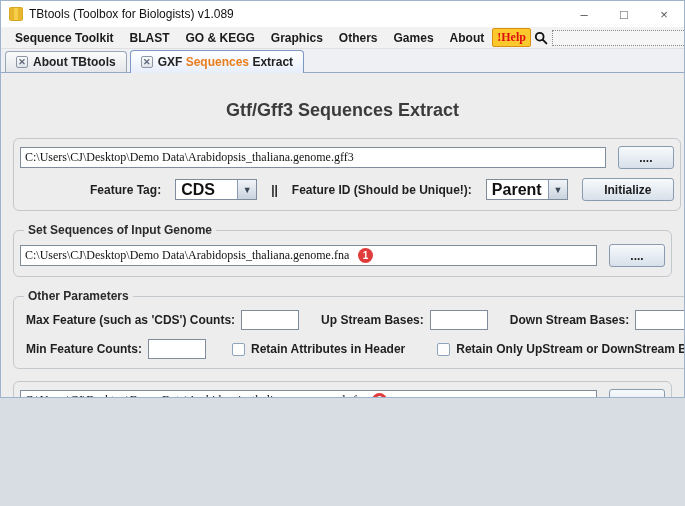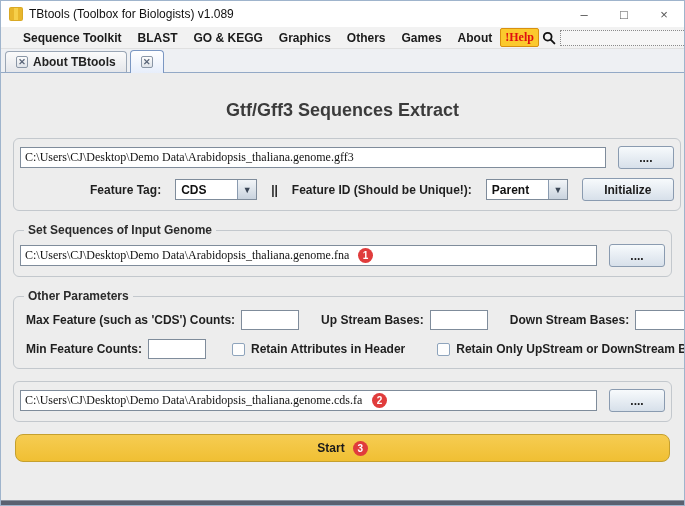--- a/index.html
+++ b/index.html
@@ -3,21 +3,21 @@
 <meta charset="utf-8">
 <style>
   * { margin:0; padding:0; box-sizing:border-box; }
   html,body { width:685px; height:506px; }
   body {
     font-family:"Liberation Sans", sans-serif;
     font-size:12px;
     background:#d8dde4;
   }
   .window {
-    width:685px; height:506px;
+    width:685px; height:398px;
     border:1px solid #9fb4cc;
     background:#ececec;
     position:relative;
     overflow:hidden;
     display:flex; flex-direction:column;
   }
   
   .titlebar {
     height:26px; background:#ffffff;
     display:flex; align-items:center;
@@ -33,21 +33,21 @@
   }
   .title-text { color:#111; font-size:12px; }
   .win-controls { margin-left:auto; display:flex; height:100%; }
   .win-btn {
     width:40px; height:100%; display:flex; align-items:center; justify-content:center;
     color:#555; font-size:13px; cursor:default;
   }
   
   .menubar {
     height:22px; background:#f2f2f2; border-bottom:1px solid #e0e0e0;
-    display:flex; align-items:center; padding:0 14px; flex:0 0 auto;
+    display:flex; align-items:center; padding:0 6px; flex:0 0 auto;
   }
   .menu-item { font-weight:bold; color:#1a1a1a; padding:0 8px; white-space:nowrap; }
   .help-chip {
     margin-left:auto;
     background:#fbc92d; border:1px solid #d89010;
     color:#e01010; font-weight:bold;
     padding:1px 4px; border-radius:2px;font-family:Liberation Serif, serif;
   }
   .search-icon-wrap { margin:0 4px 0 3px; display:flex; align-items:center; }
   .menubar-search {
@@ -124,21 +124,21 @@
   }
   .btn.browse { width:56px; margin-left:12px; }
   .btn.initialize { width:92px; }
   .lbl { font-weight:bold; color:#1f1f1f; white-space:nowrap; }
   
   .combo {
     display:flex; height:21px; width:82px;
     border:1px solid #7f8c9b; background:#fff;
   }
   .combo .combo-value {
-    flex:1; font-weight:bold; font-size:12px; color:#111;
+    flex:1; font-weight:bold; font-size:16px; color:#111;
     display:flex; align-items:center; padding-left:5px;border-radius:6px;
   }
   .combo .combo-arrow {
     width:19px; background:linear-gradient(#f2f5f8,#c9d3de);
     border-left:1px solid #8a9bb0;
     display:flex; align-items:center; justify-content:center;
     color:#3a4656; font-size:9px;
   }
   .checkbox {
     width:13px; height:13px;
@@ -193,20 +193,21 @@
     <input class="menubar-search" value="" style="">
   </div>
 
   <div class="tabstrip">
     <div class="tab">
       <span class="tab-close">✕</span>
       <span>About TBtools</span>
     </div>
     <div class="tab selected">
       <span class="tab-close">✕</span>
+      <span><span>GXF </span><span class="hl-orange">Sequences</span><span> Extract</span></span>
     </div>
   </div>
 
   <div class="content">
     <div class="page-heading">Gtf/Gff3 Sequences Extract</div>
 
     <fieldset class="group">
       <div class="row">
         <div class="field-wrap">
           <input class="path-field" value="C:\Users\CJ\Desktop\Demo Data\Arabidopsis_thaliana.genome.gff3" style="">

